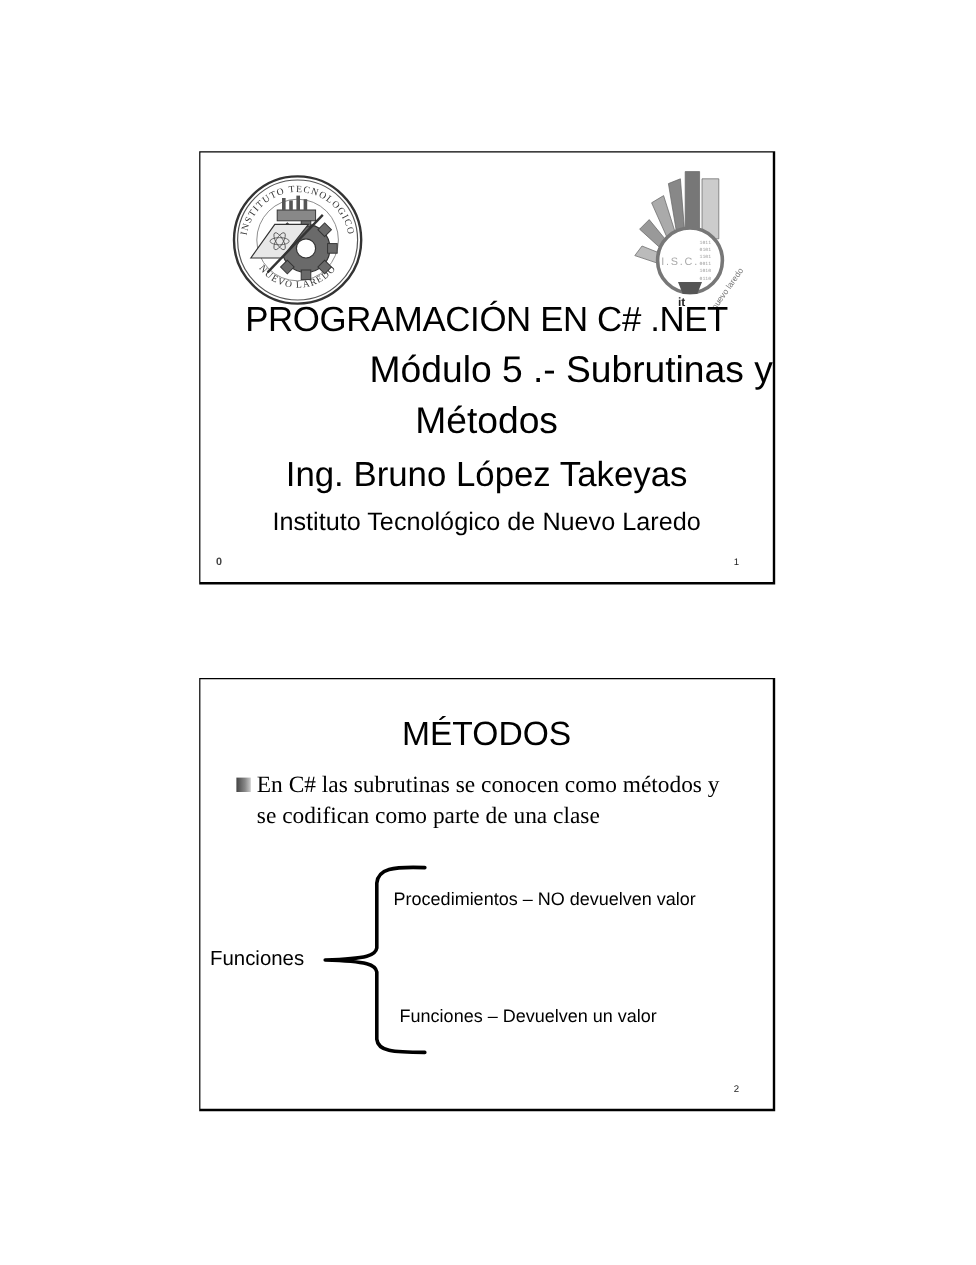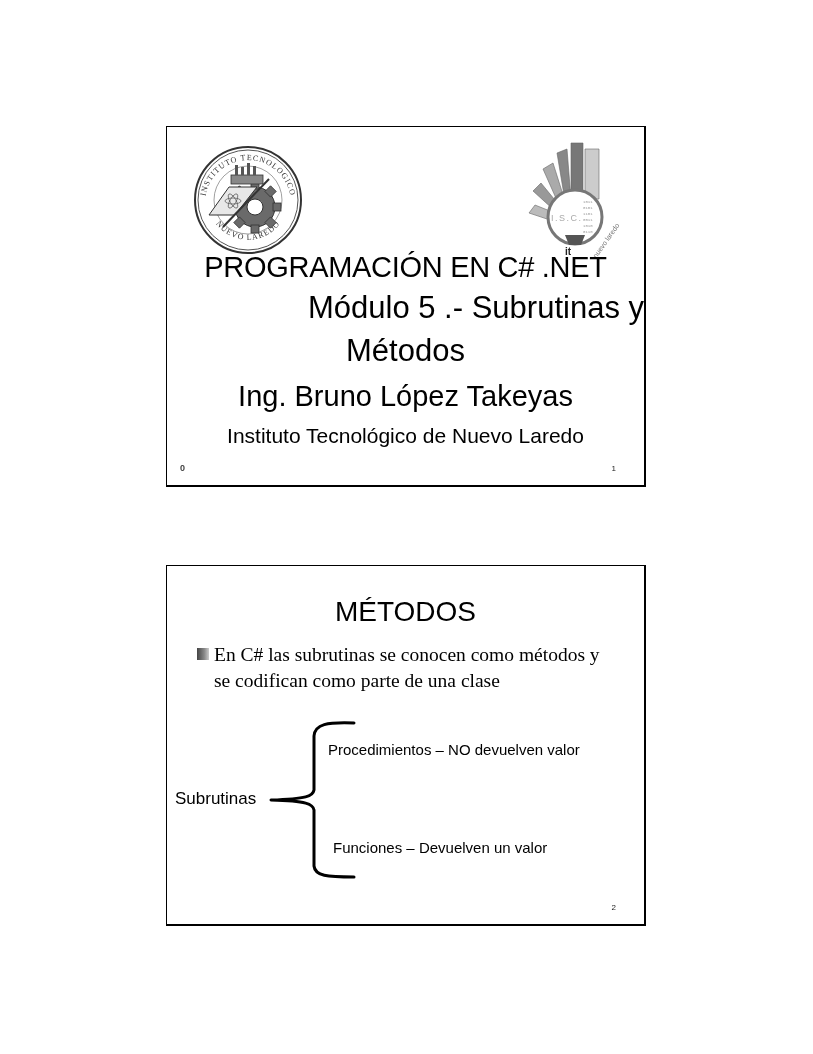--- a/index.html
+++ b/index.html
@@ -171,21 +171,21 @@
 </div>
 
 <div class="slide" id="slide-2">
   <div class="center-text" id="slide2-title">MÉTODOS</div>
 
   <div class="bullet-row">
     <span class="bullet-icon"></span>
     <div class="bullet-text">En C# las subrutinas se conocen como métodos y se codifican como parte de una clase</div>
   </div>
 
-  <div class="abs" id="subrutinas-label">Subrutinas</div>
+  <div class="abs" id="subrutinas-label">Funciones</div>
 
   <svg class="abs" id="brace" viewBox="0 0 100 170">
     <path d="M 87 7 C 60 6, 48 8, 47 20 L 47 74 C 46 80, 40 83, 4 84 C 40 85, 46 88, 47 94 L 47 150 C 48 160, 60 161, 87 161" fill="none" stroke="#000" stroke-width="3" stroke-linecap="round" stroke-linejoin="round"></path>
   </svg>
 
   <div class="abs" id="funciones-label">Funciones – Devuelven un valor</div>
   <div class="abs" id="procedimientos-label">Procedimientos – NO devuelven valor</div>
 
   <div class="slide-num" id="slide-2-num">2</div>
 </div>

